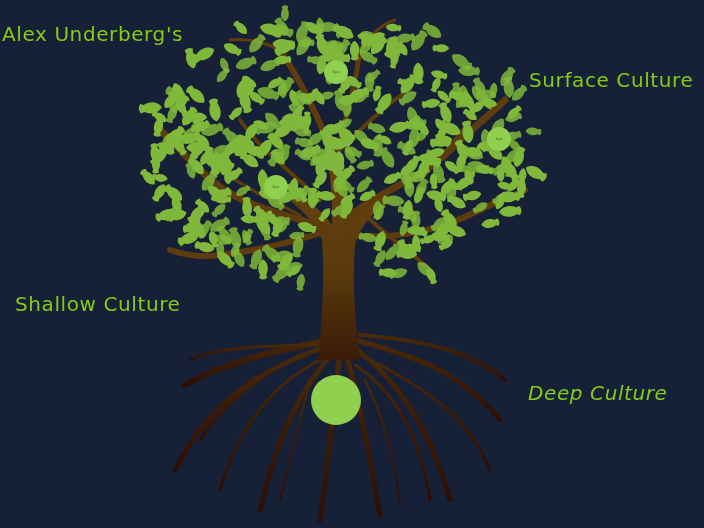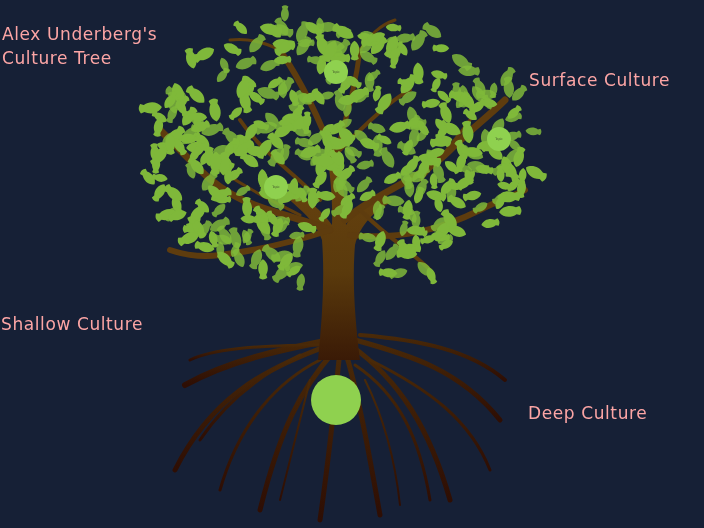--- a/index.html
+++ b/index.html
@@ -1,21 +1,21 @@
 <!DOCTYPE html>
 <html><head>
 <meta charset="utf-8">
 <style>
   html, body { margin:0; padding:0; }
   body { width:704px; height:528px; background:#162036; overflow:hidden; position:relative; font-family:"DejaVu Sans", sans-serif; }
-  .label { position:absolute; color:#fca5a5; font-size:17px; letter-spacing:0.6px; line-height:24px; white-space:nowrap; }
+  .label { position:absolute; color:#84cc16; font-size:20px; letter-spacing:0.6px; line-height:24px; white-space:nowrap; }
   .title { left:2px; top:22px; }
   .surface { left:529px; top:68px; }
-  .shallow { left:1px; top:292px;margin-top:20px; }
-  .deep { left:528px; top:401px; }
+  .shallow { left:15px; top:292px; }
+  .deep { left:528px; top:381px;font-style:italic; }
   svg.tree { position:absolute; left:0; top:0; }
   .topic { position:absolute; border-radius:50%; background:#8fd14f; display:flex; align-items:center; justify-content:center; color:#3a4a2a; font-size:3px; }
 </style>
 </head>
 <body>
 
 <svg class="tree" width="704" height="528" viewBox="0 0 704 528">
   <defs>
     <linearGradient id="trunkGrad" x1="0" y1="0" x2="0" y2="1">
       <stop offset="0" stop-color="#6b4510"></stop>
@@ -462,21 +462,20 @@
       <use href="#leaf" transform="translate(343.2,165.1) rotate(317) scale(1.00)"></use>
       <use href="#leaf" transform="translate(216.1,151.5) rotate(183) scale(1.20)"></use>
       <use href="#leaf" transform="translate(385.0,34.0) rotate(248) scale(0.93)"></use>
       <use href="#leaf" transform="translate(457.7,101.0) rotate(354) scale(0.97)" opacity="0.85"></use>
       <use href="#leaf" transform="translate(384.7,250.2) rotate(209) scale(0.95)" opacity="0.85"></use>
     </g>
 </svg>
 
 <div class="label title">
   <div>Alex Underberg's</div>
-  <div>Culture Tree</div>
 </div>
 <div class="label surface">Surface Culture</div>
 <div class="label shallow">Shallow Culture</div>
 <div class="label deep">Deep Culture</div>
 
 <div class="topic" style="left:324px;top:60px;width:24px;height:24px;">
     <span>Topic</span>
   </div>
 <div class="topic" style="left:264px;top:175px;width:24px;height:24px;">
     <span>Topic</span>

